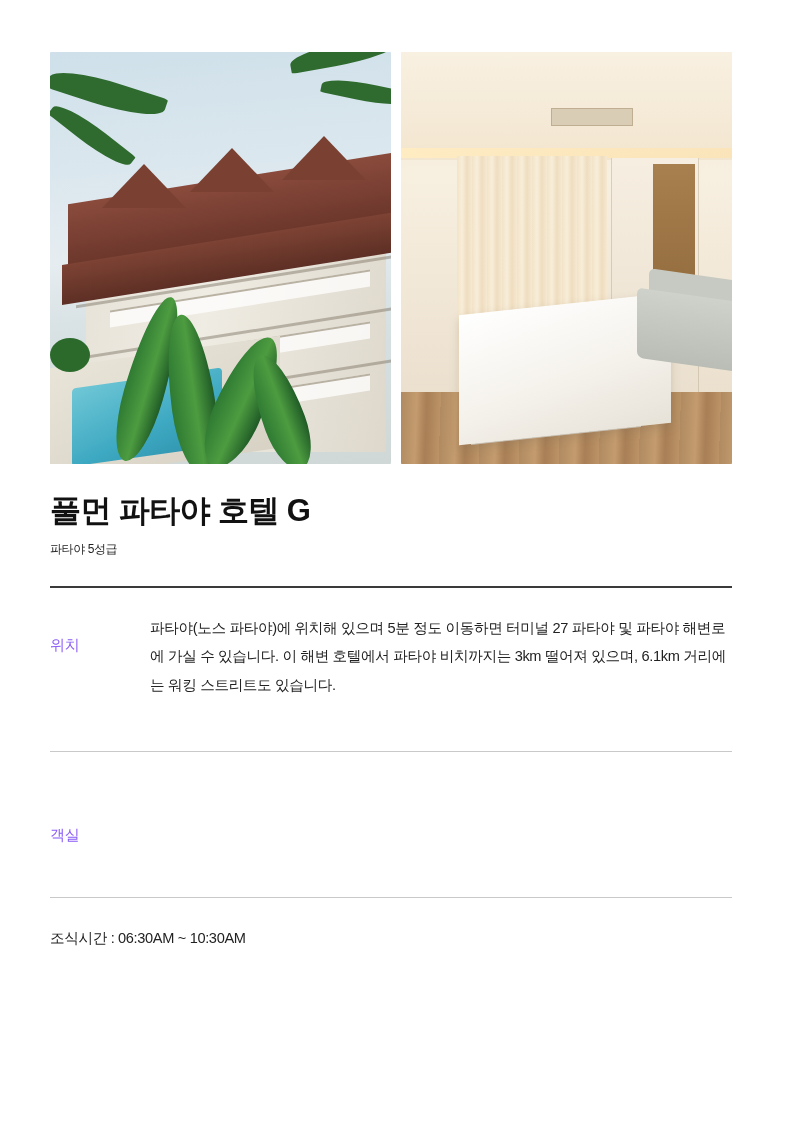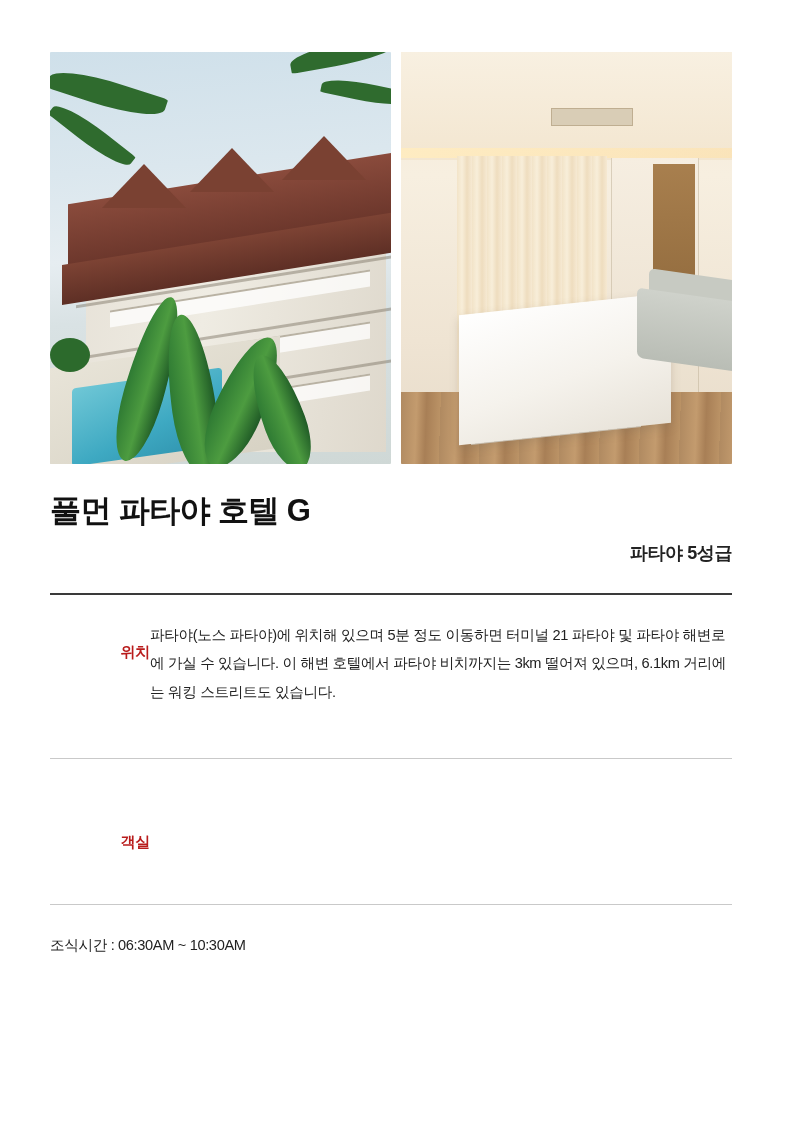--- a/index.html
+++ b/index.html
@@ -174,50 +174,49 @@
   
   .title-block { margin-top: 26px; }
   .hotel-name {
     font-size: 31px;
     font-weight: 700;
     letter-spacing: -0.6px;
     margin: 0;
     color: #111111;
   }
   .hotel-sub {
-    font-size: 18px;
-    font-weight: 700;
+    font-size: 12px;
+    font-weight: 400;
     color: #222222;
     margin: 9px 0 0 0;
     letter-spacing: -0.4px;
-    text-align: right;
   }
 
   
   .rule {
     height: 2px;
     background: #3a3a3a;
     margin-top: 28px;
   }
   .rule.thin {
     height: 1px;
     background: #c9c9c9;
   }
   .info-row {
     display: flex;
     align-items: flex-start;
     padding: 26px 0 24px 0;
   }
   .info-label {
     width: 100px;
     flex: 0 0 100px;
-    text-align: right;
+    text-align: left;
     font-size: 15px;
-    font-weight: 700;
-    color: #b91c1c;
+    font-weight: 400;
+    color: #8b5cf6;
     padding-top: 22px;
     letter-spacing: -0.3px;
   }
   .info-row.tall .info-label { padding-top: 48px; }
   .info-row.mid .info-label { padding-top: 30px; }
   .info-body {
     flex: 1;
     font-size: 14.6px;
     line-height: 1.95;
     color: #222222;
@@ -281,21 +280,21 @@
   <div class="title-block">
     <h1 class="hotel-name">풀먼 파타야 호텔 G</h1>
     <p class="hotel-sub">파타야 5성급</p>
   </div>
 
   <div class="rule"></div>
 
   <div class="info-row">
     <div class="info-label">위치</div>
     <div class="info-body">
-      <p>파타야(노스 파타야)에 위치해 있으며 5분 정도 이동하면 터미널 21 파타야 및 파타야 해변로에 가실 수 있습니다. 이 해변 호텔에서 파타야 비치까지는 3km 떨어져 있으며, 6.1km 거리에는 워킹 스트리트도 있습니다.</p>
+      <p>파타야(노스 파타야)에 위치해 있으며 5분 정도 이동하면 터미널 27 파타야 및 파타야 해변로에 가실 수 있습니다. 이 해변 호텔에서 파타야 비치까지는 3km 떨어져 있으며, 6.1km 거리에는 워킹 스트리트도 있습니다.</p>
     </div>
   </div>
 
   <div class="rule thin"></div>
 
   <div class="info-row tall">
     <div class="info-label">객실</div>
   </div>
 
   <div class="rule thin"></div>

